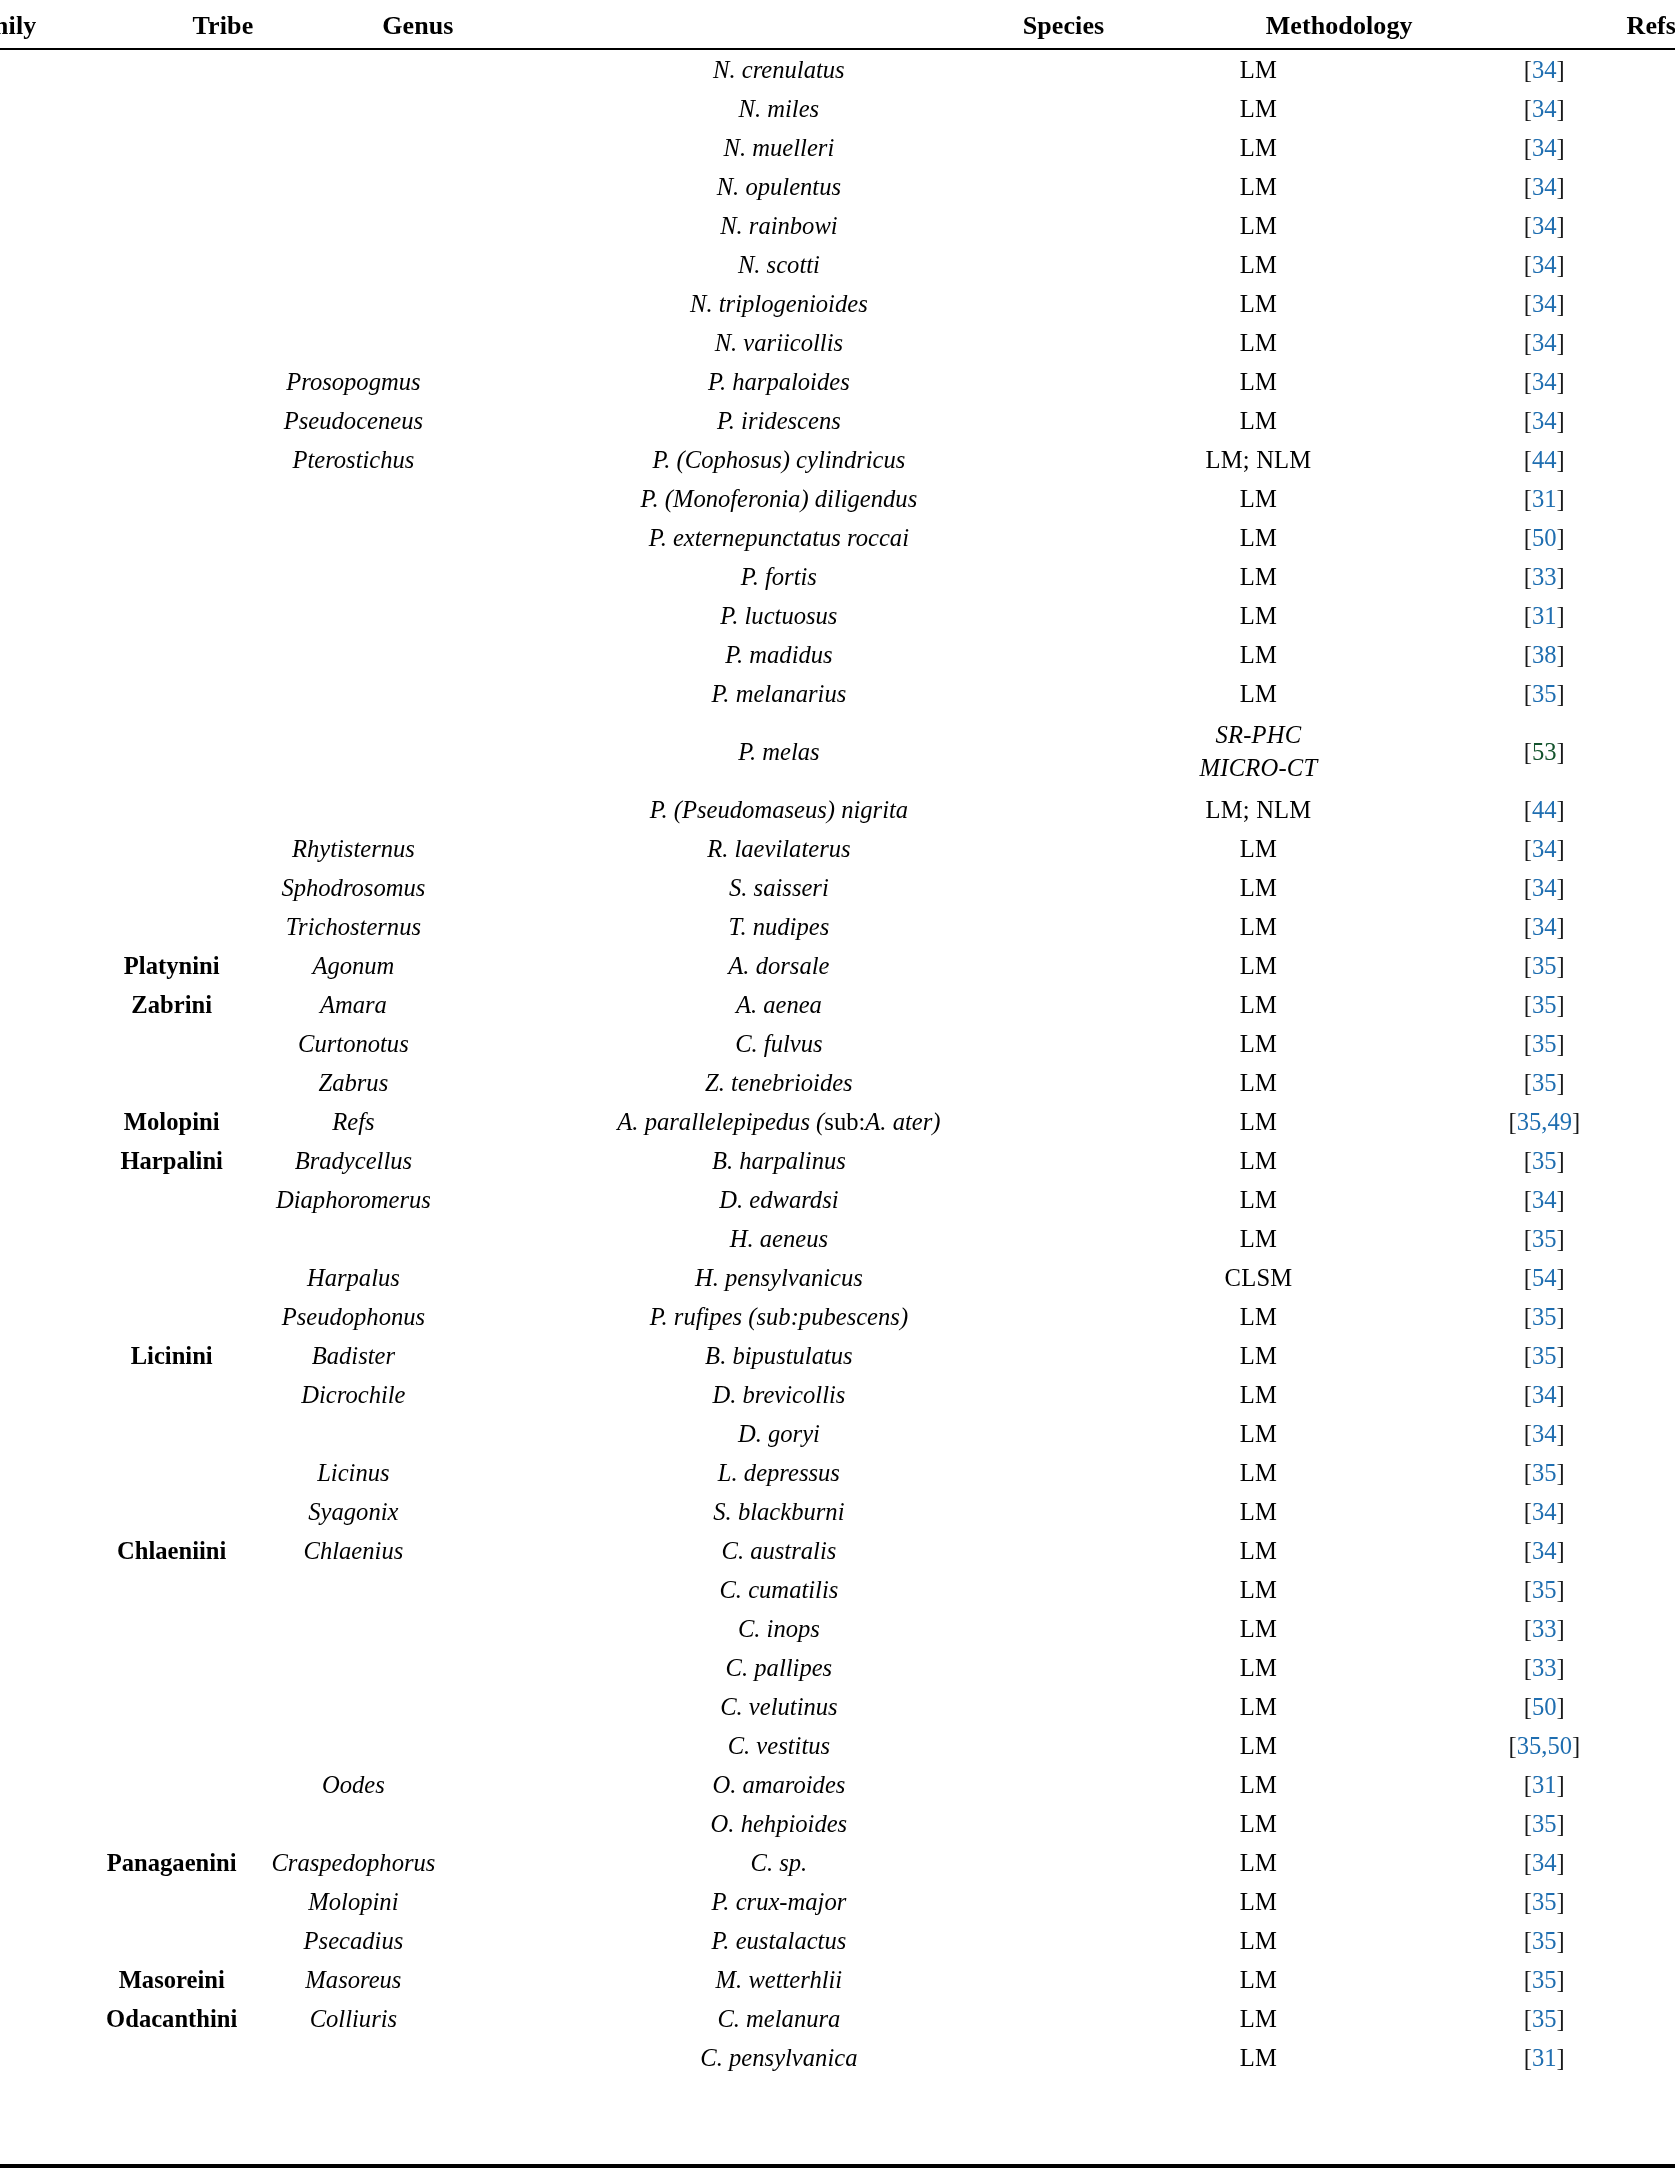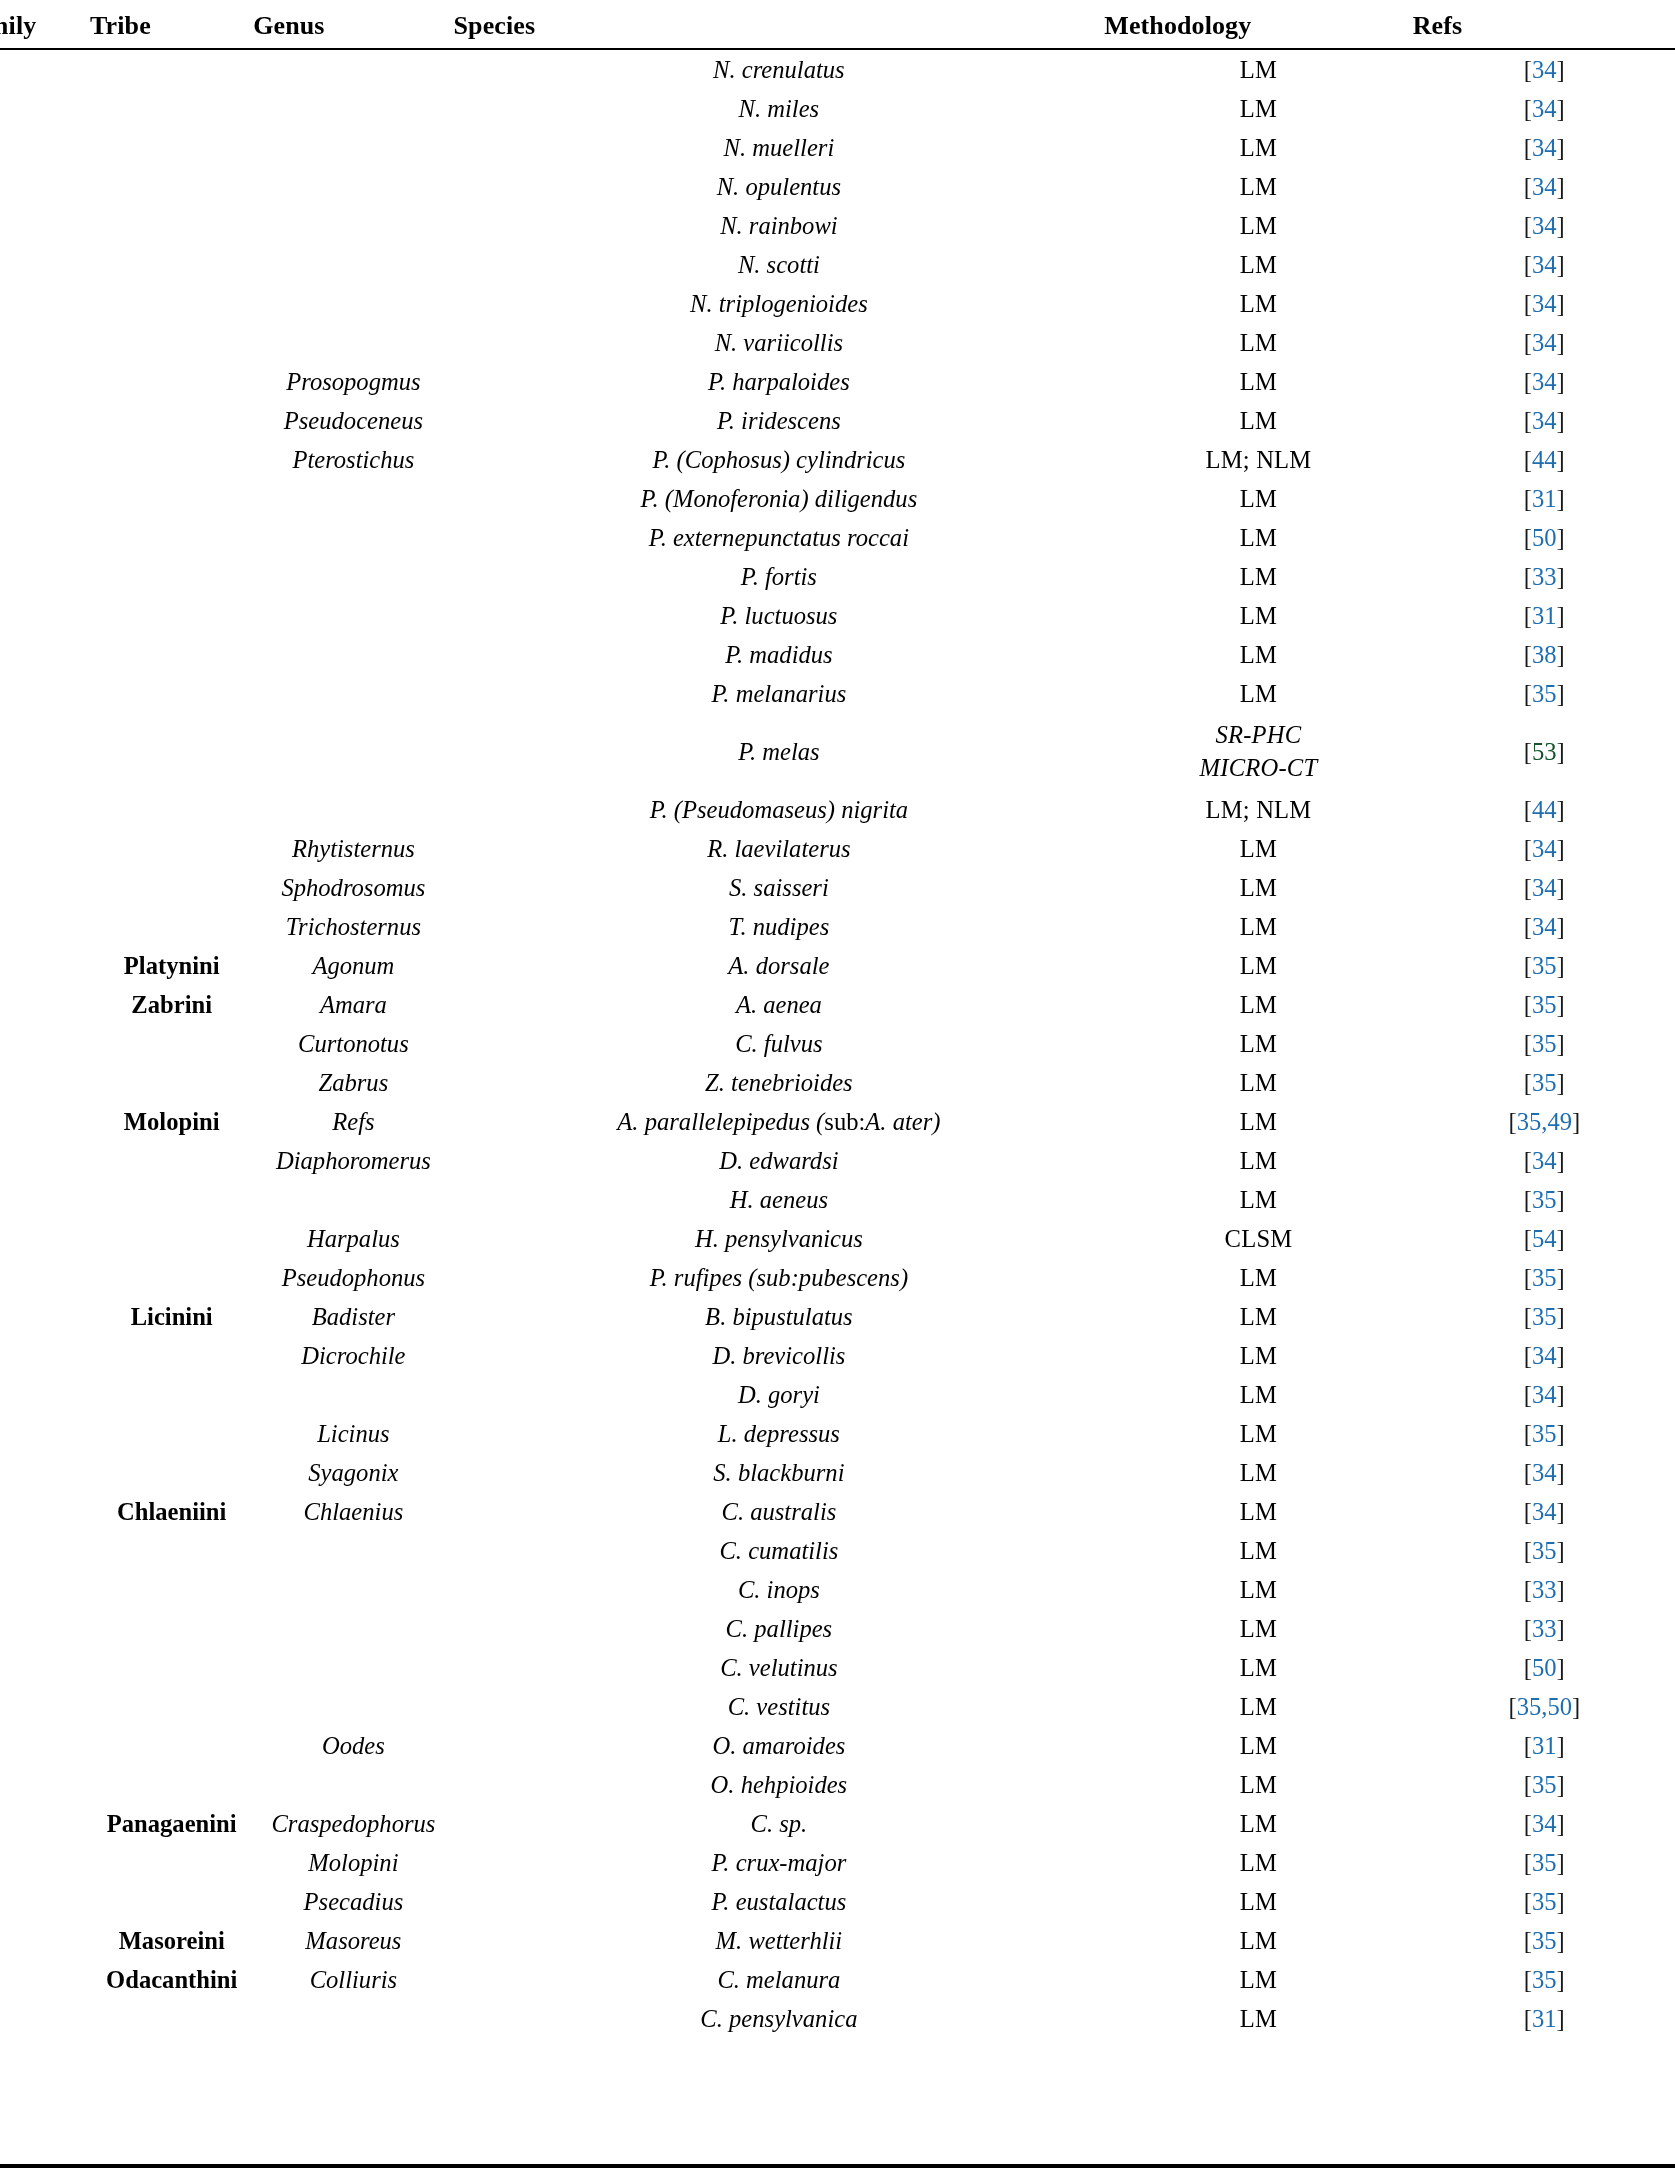--- a/index.html
+++ b/index.html
@@ -32,21 +32,21 @@
   col.c-sub   { width: 90px; }
   col.c-tribe { width: 163px; }
   col.c-genus { width: 200px; }
   col.c-spec  { width: 650px; }
   col.c-meth  { width: 308px; }
   col.c-refs  { width: 263px; }
 
   thead th {
     font-weight: bold;
     font-size: 26px;
-    text-align: left;
+    text-align: right;
     vertical-align: bottom;
     padding: 11.7px 0 9.2px 0;
     line-height: 1.06;
     white-space: nowrap;
     letter-spacing: 0.1px;
   }
   thead th.h-sub {
     text-align: left;
     padding-left: 0;
     text-indent: -35px;
@@ -336,20 +336,28 @@
         <tr>
           <td class="sub"></td>
           <td class="tribe">Molopini</td>
           <td class="genus">Refs</td>
           <td class="species">A. parallelepipedus (<span class="up">sub:</span>A. ater)</td>
           <td class="meth">LM</td>
           <td class="refs"><span class="brk" style="color: rgb(24, 25, 26);">[</span><span class="num" style="color: rgb(31, 110, 176);">35,49</span><span class="brk" style="color: rgb(24, 25, 26);">]</span></td>
         </tr>
         <tr>
           <td class="sub"></td>
+          <td class="tribe">Harpalini</td>
+          <td class="genus">Bradycellus</td>
+          <td class="species">B. harpalinus</td>
+          <td class="meth">LM</td>
+          <td class="refs"><span class="brk" style="color: rgb(24, 25, 26);">[</span><span class="num" style="color: rgb(31, 110, 176);">35</span><span class="brk" style="color: rgb(24, 25, 26);">]</span></td>
+        </tr>
+        <tr>
+          <td class="sub"></td>
           <td class="tribe"></td>
           <td class="genus">Diaphoromerus</td>
           <td class="species">D. edwardsi</td>
           <td class="meth">LM</td>
           <td class="refs"><span class="brk" style="color: rgb(24, 25, 26);">[</span><span class="num" style="color: rgb(31, 110, 176);">34</span><span class="brk" style="color: rgb(24, 25, 26);">]</span></td>
         </tr>
         <tr>
           <td class="sub"></td>
           <td class="tribe"></td>
           <td class="genus"></td>

